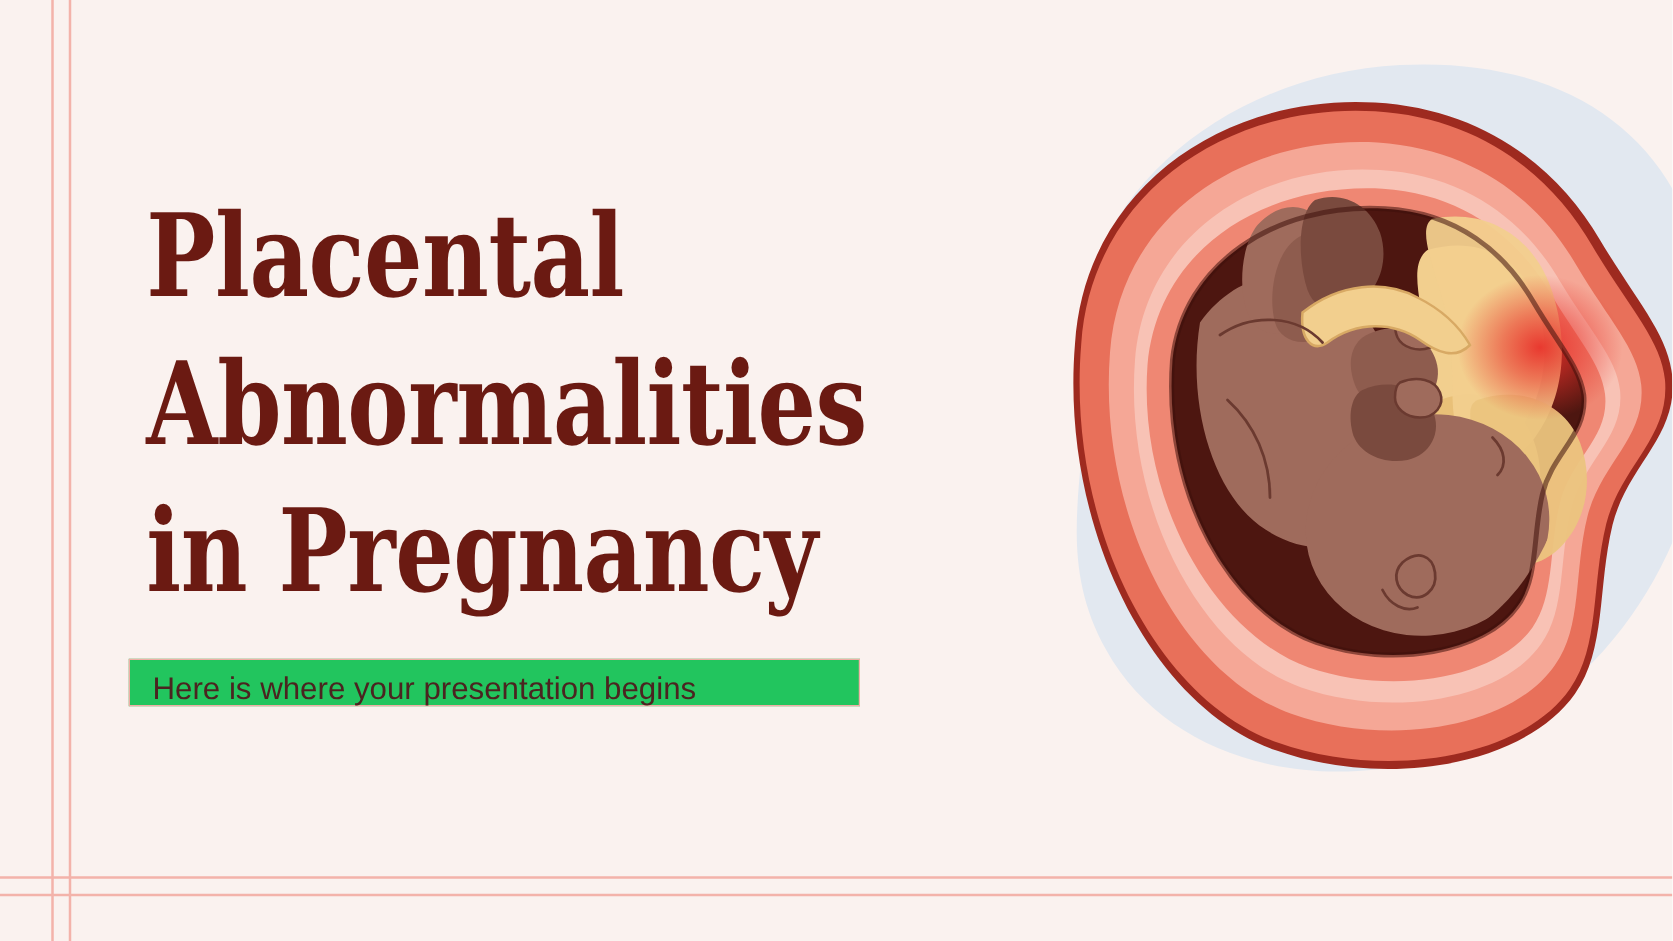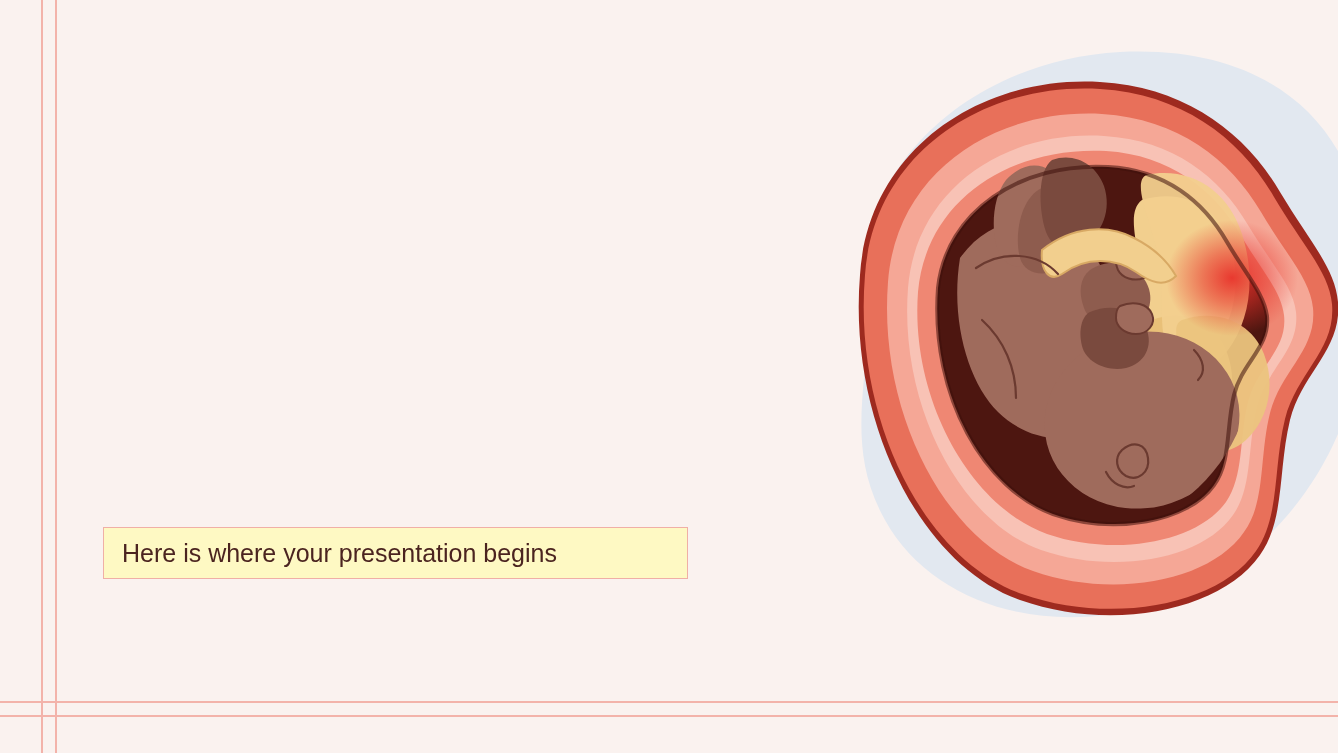--- a/index.html
+++ b/index.html
@@ -55,26 +55,26 @@
     color: #6B1A12;
     transform: scaleX(0.80);
     transform-origin: left top;
     white-space: pre-line;
   }
   .subtitle-box {
     position: absolute;
     left: 103px;
     top: 527px;
     width: 585px;
-    height: 52px;
+    height: 38px;
     box-sizing: border-box;
-    background: #fef9c3;
+    background: #22c55e;
     border: 1px solid #F0AFA6;
     display: flex;
-    align-items: center;
+    align-items: flex-end;
   }
   .subtitle-text {
     margin: 0;
     padding-left: 18px;
     font-family: "Liberation Sans", sans-serif;
     font-weight: 400;
     font-size: 25px;
     line-height: 1;
     color: #4B2420;
     white-space: nowrap;
@@ -93,20 +93,25 @@
 </head>
 <body>
 
 <div id="slide">
 
   <div class="vline v1"></div>
   <div class="vline v2"></div>
   <div class="hline h1"></div>
   <div class="hline h2"></div>
 
+  <div class="text-block">
+    <h1 class="slide-title">Placental
+Abnormalities
+in Pregnancy</h1>
+  </div>
 
   <div class="subtitle-box">
     <p class="subtitle-text">Here is where your presentation begins</p>
   </div>
 
   <div class="illustration">
     <svg viewBox="0 0 548 640" xmlns="http://www.w3.org/2000/svg">
       <defs>
         <radialGradient id="glow" cx="50%" cy="50%" r="50%">
           <stop offset="0%" stop-color="#E8312A" stop-opacity="0.95"></stop>

